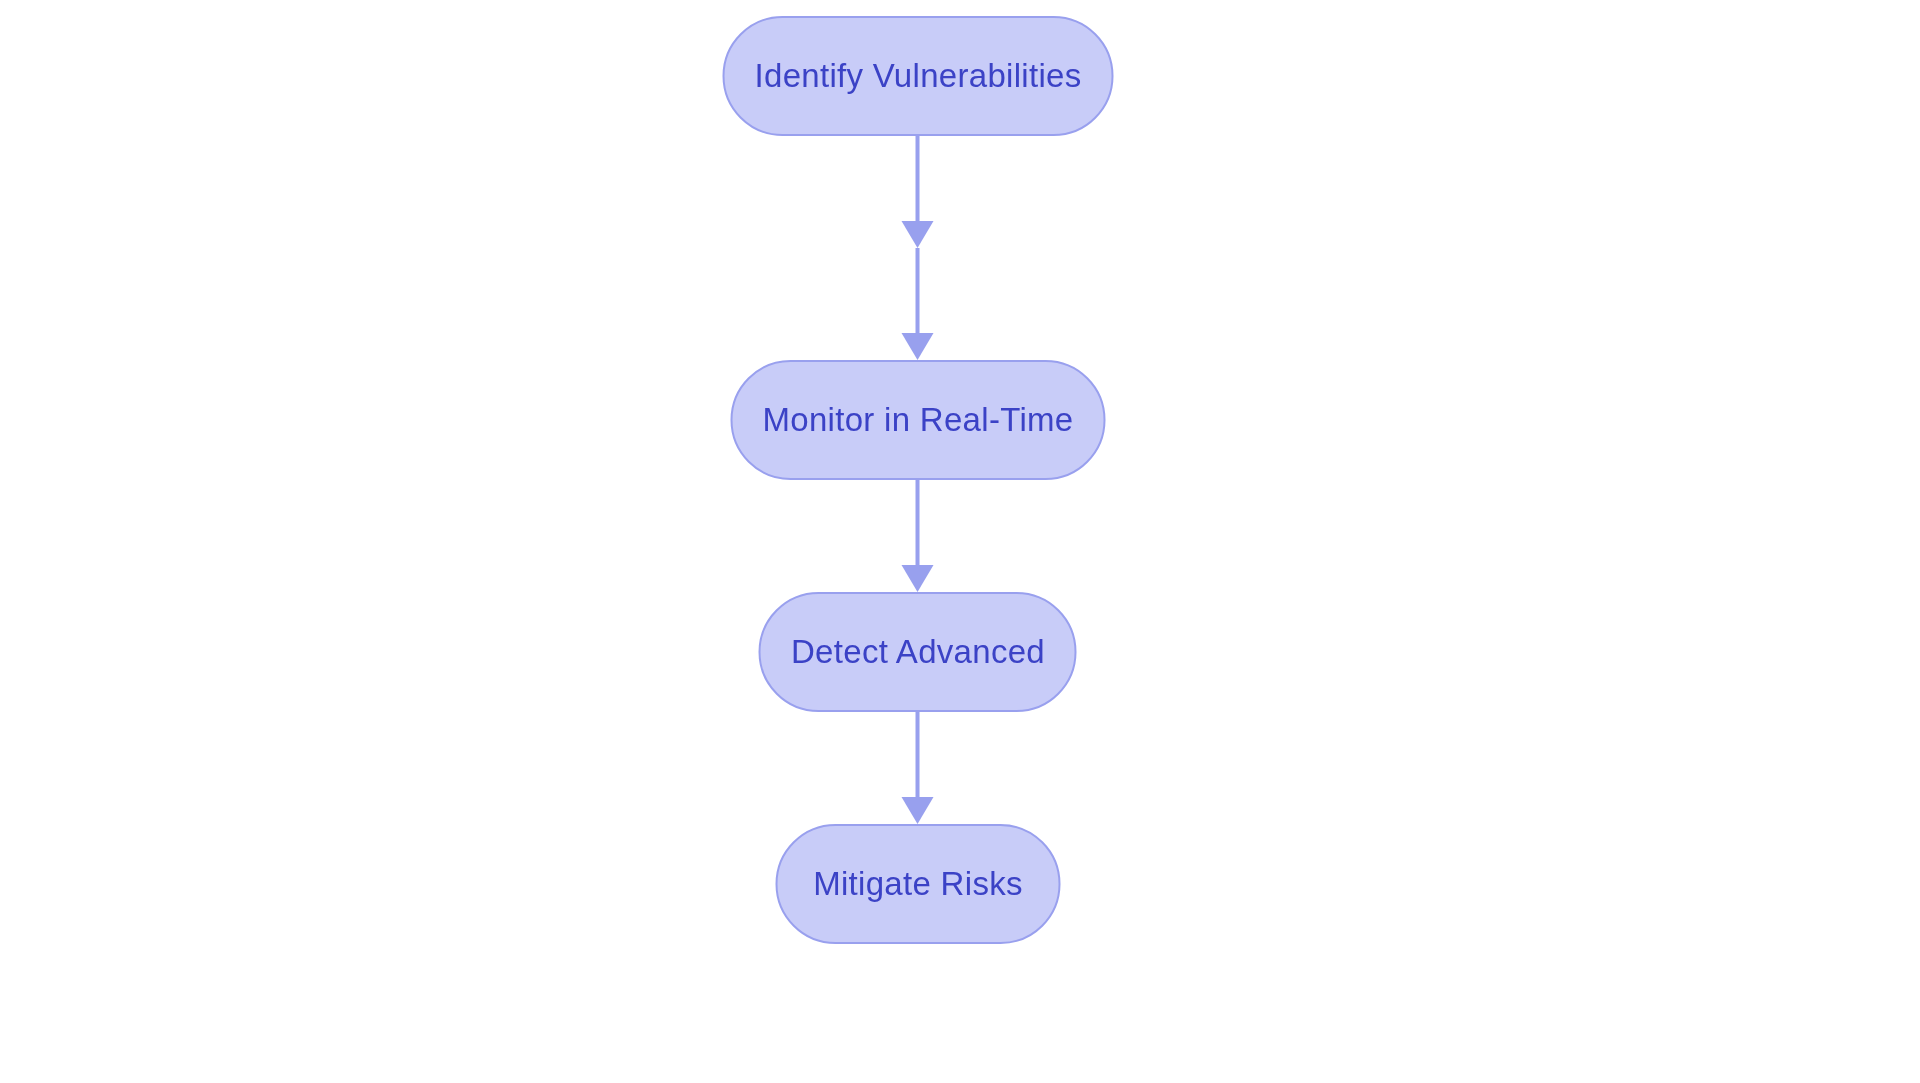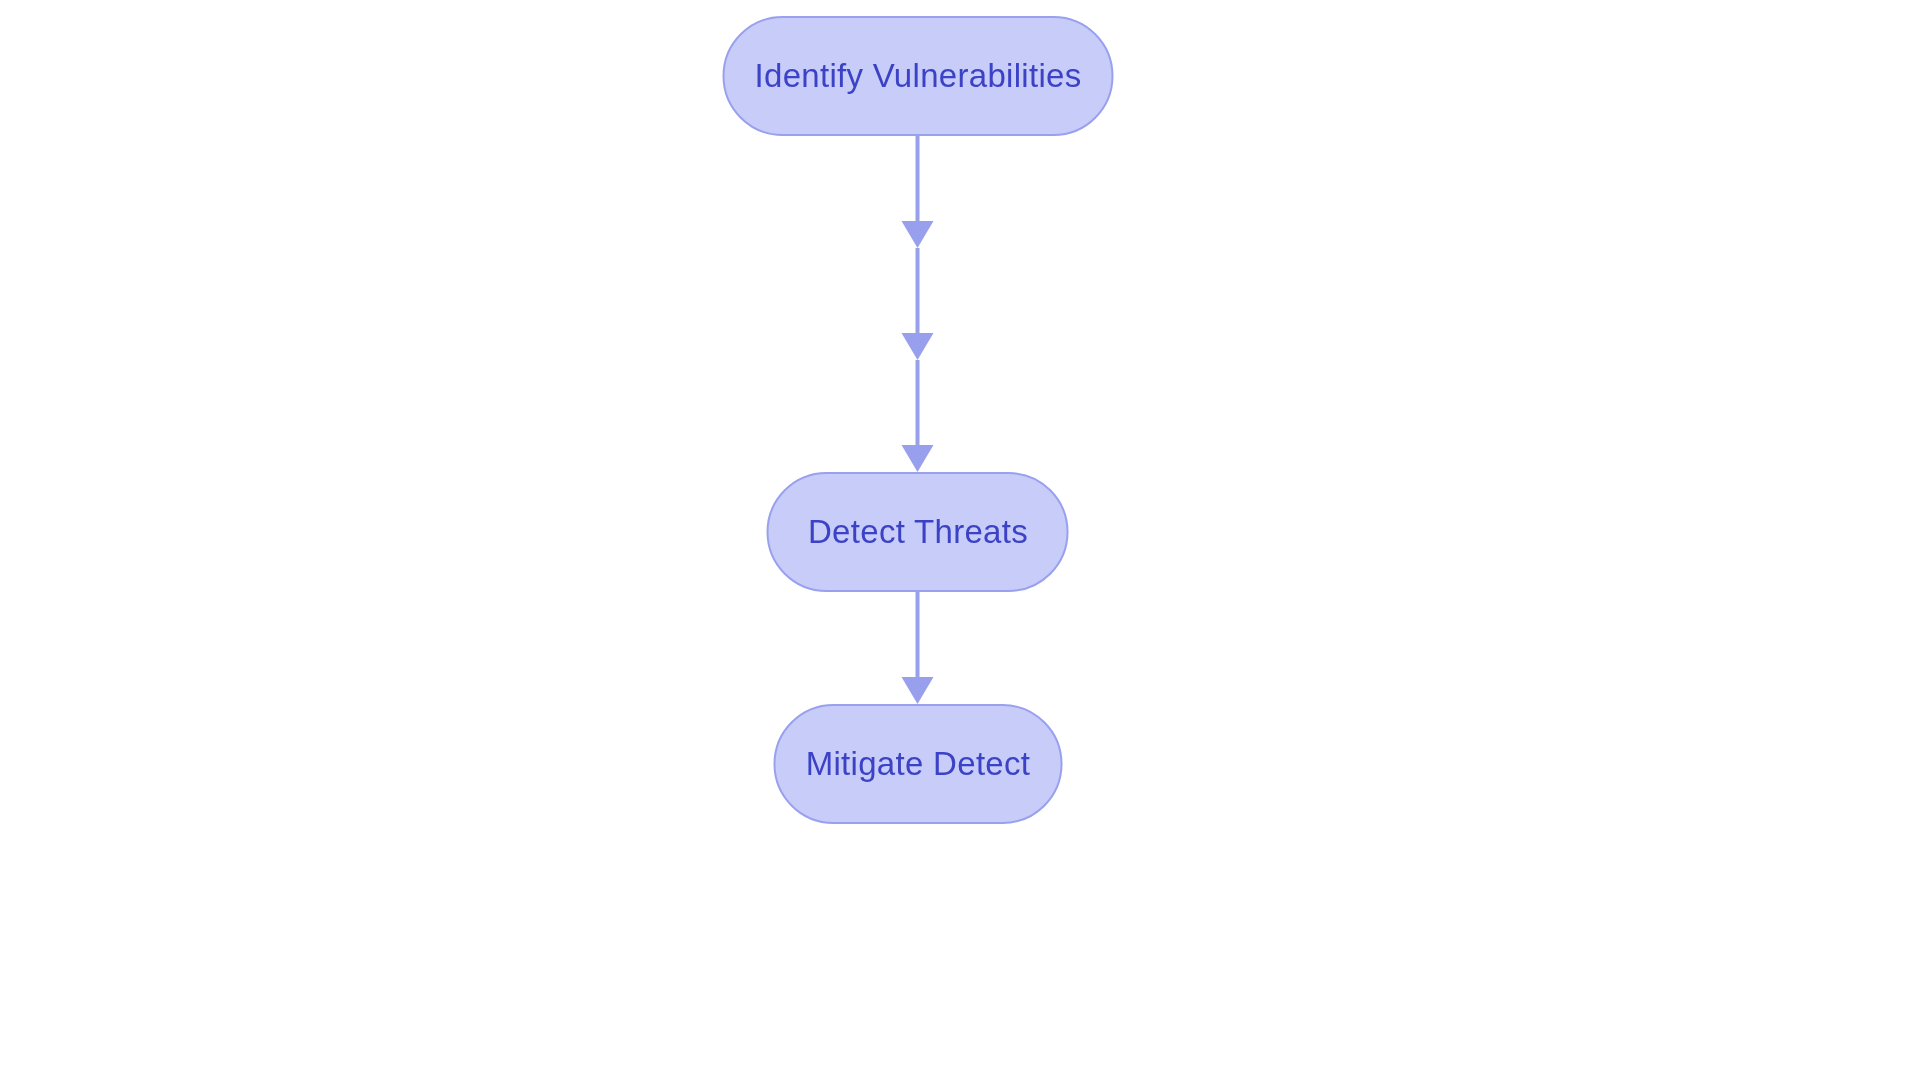--- a/index.html
+++ b/index.html
@@ -79,33 +79,36 @@
       <div class="shaft"></div>
       <div class="head"></div>
     </div>
 
 
     <div class="connector">
       <div class="shaft"></div>
       <div class="head"></div>
     </div>
 
+    <div class="node n2">
+      <span>Monitor in Real-Time</span>
+    </div>
 
     <div class="connector">
       <div class="shaft"></div>
       <div class="head"></div>
     </div>
 
     <div class="node n3">
-      <span>Detect Threats</span>
+      <span>Detect Advanced</span>
     </div>
 
     <div class="connector">
       <div class="shaft"></div>
       <div class="head"></div>
     </div>
 
     <div class="node n4">
-      <span>Mitigate Detect</span>
+      <span>Mitigate Risks</span>
     </div>
 
   </div>
 </div>
 
 </body></html>

